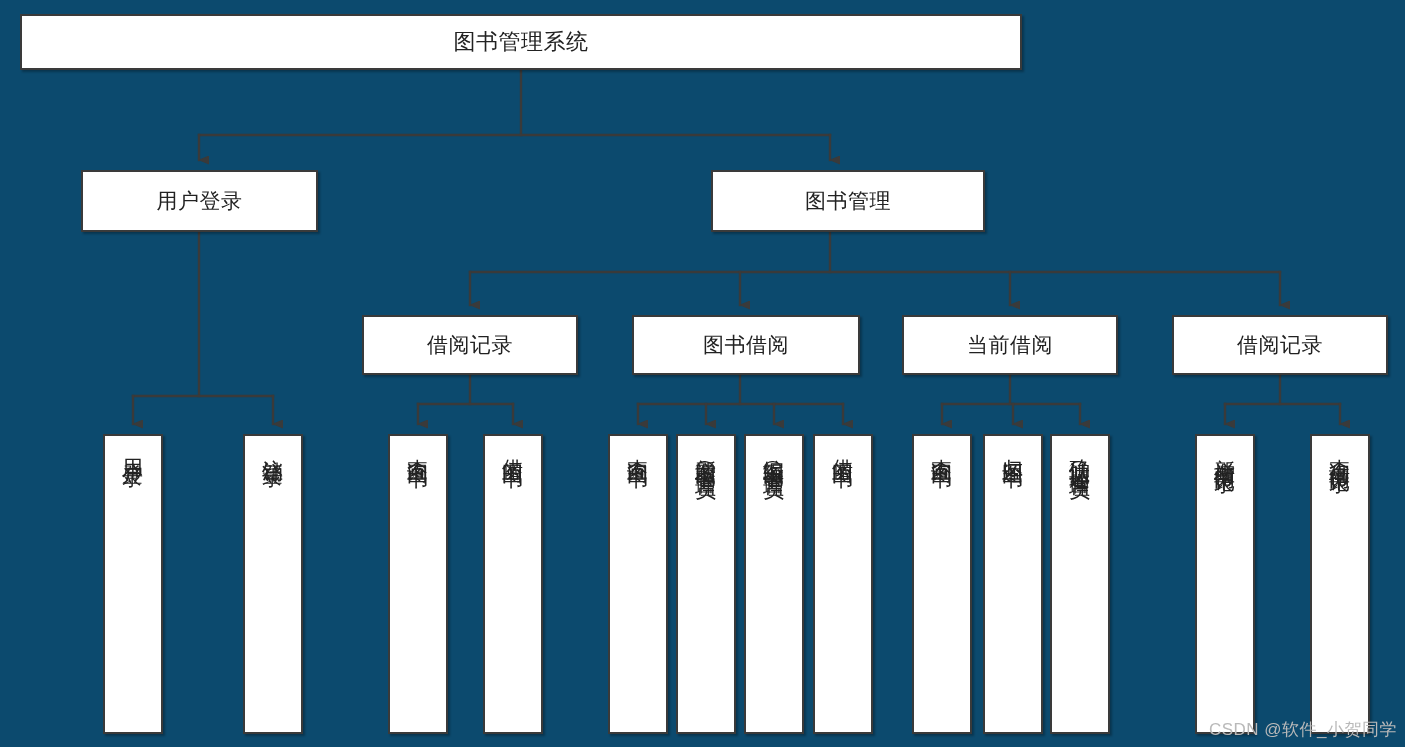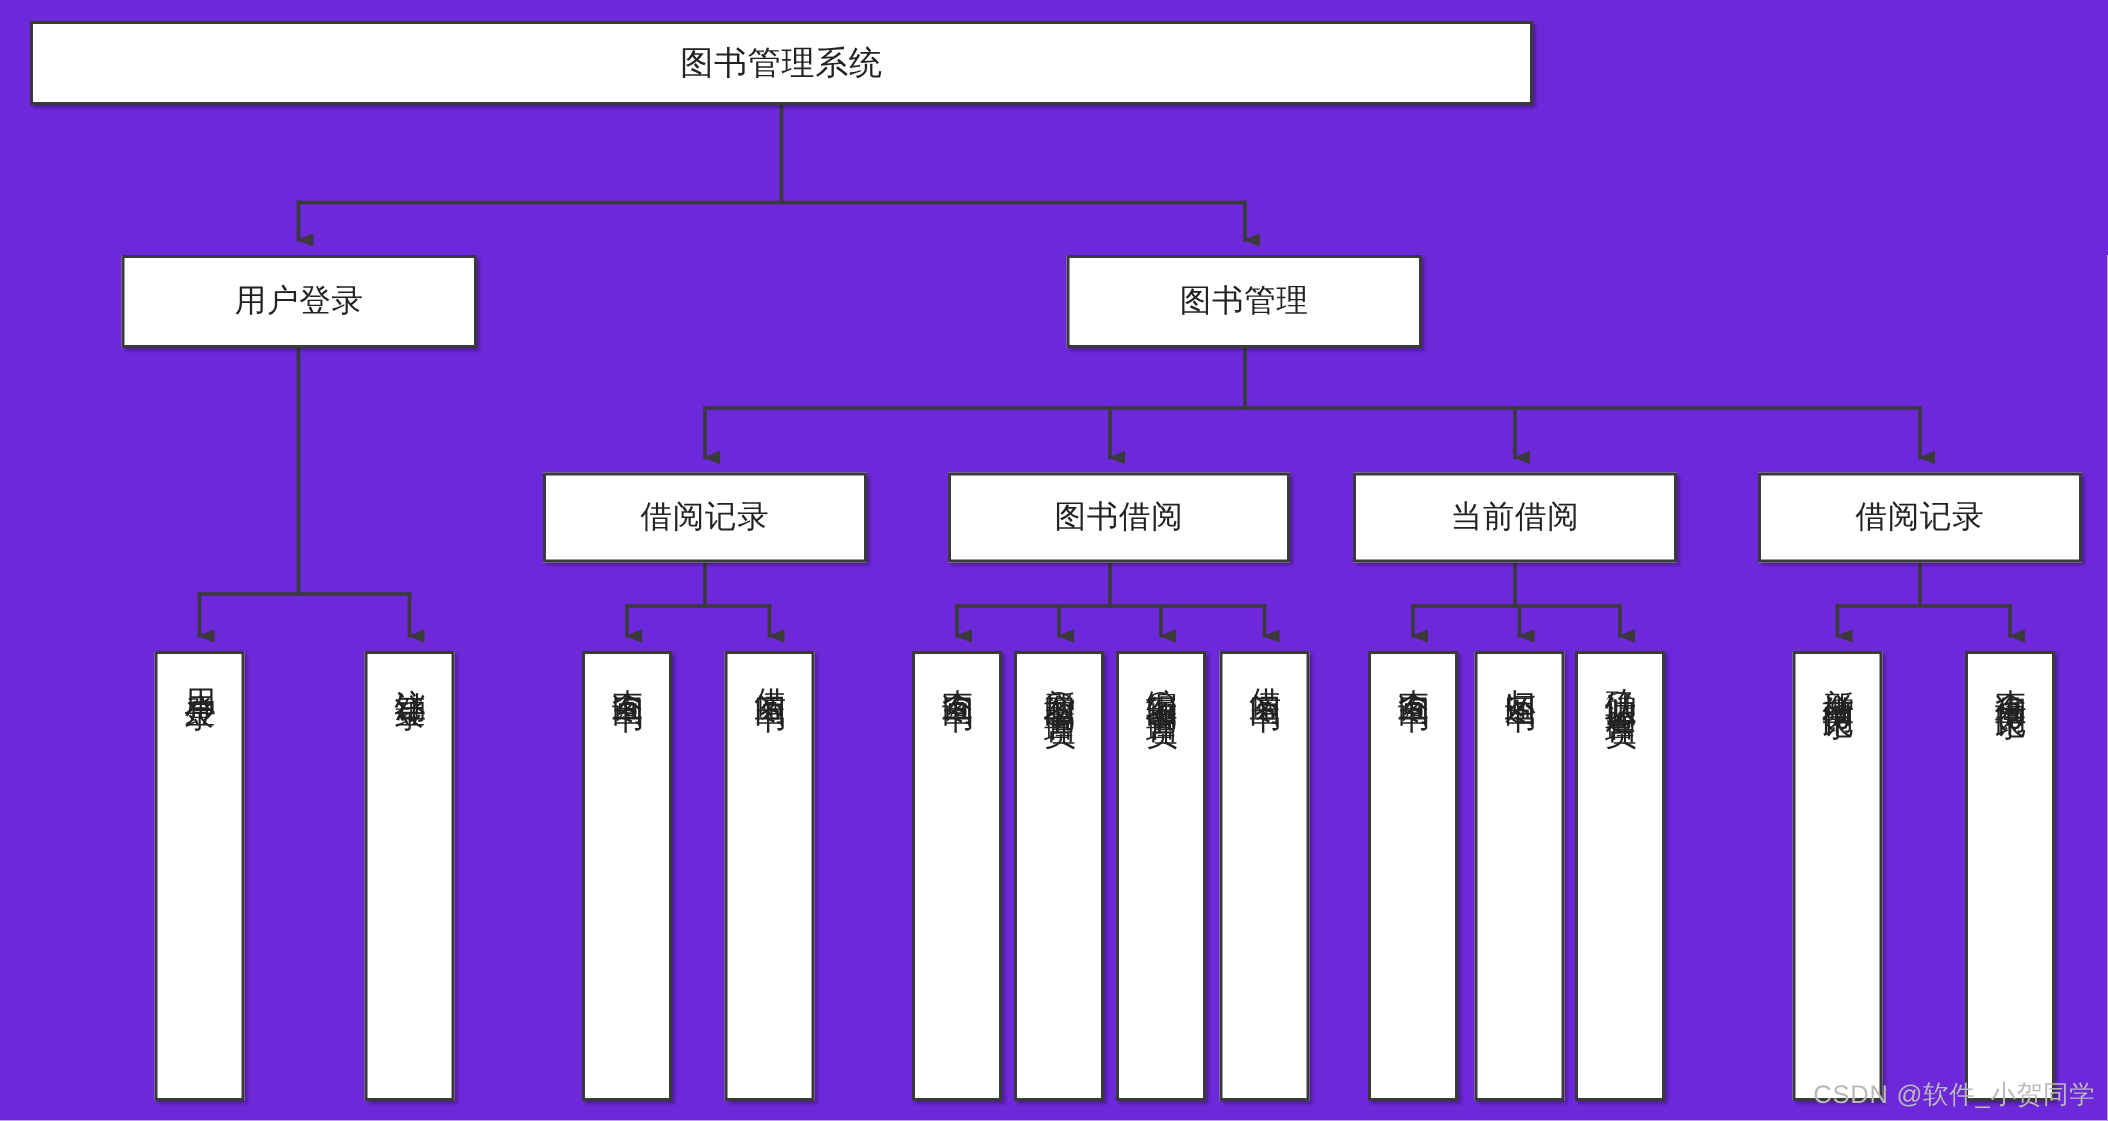--- a/index.html
+++ b/index.html
@@ -8,21 +8,21 @@
     padding: 0;
     background: #ffffff;
   }
   body {
     font-family: "Liberation Sans", "DejaVu Sans", sans-serif;
   }
   #diagram-root {
     position: relative;
     width: 1405px;
     height: 747px;
-    background: #6d28d9;
+    background: #0c4a6e;
     overflow: hidden;
   }
   #diagram-svg {
     position: absolute;
     left: 0;
     top: 0;
     width: 1405px;
     height: 747px;
   }
   .node-box {
@@ -128,21 +128,21 @@
     </g>
   </svg>
 
   <div class="node-box root" style="left:20px; top:14px; width:1002px; height:56px;">
     <span class="node-label">图书管理系统</span>
   </div>
 
   <div class="node-box" style="left:81px; top:170px; width:237px; height:62px;">
     <span class="node-label">用户登录</span>
   </div>
-  <div class="node-box" style="left:711px; top:170px; width:237px; height:62px;">
+  <div class="node-box" style="left:711px; top:170px; width:274px; height:62px;">
     <span class="node-label">图书管理</span>
   </div>
 
   <div class="node-box" style="left:362px; top:315px; width:216px; height:60px;">
     <span class="node-label">借阅记录</span>
   </div>
   <div class="node-box" style="left:632px; top:315px; width:228px; height:60px;">
     <span class="node-label">图书借阅</span>
   </div>
   <div class="node-box" style="left:902px; top:315px; width:216px; height:60px;justify-content:center;">

